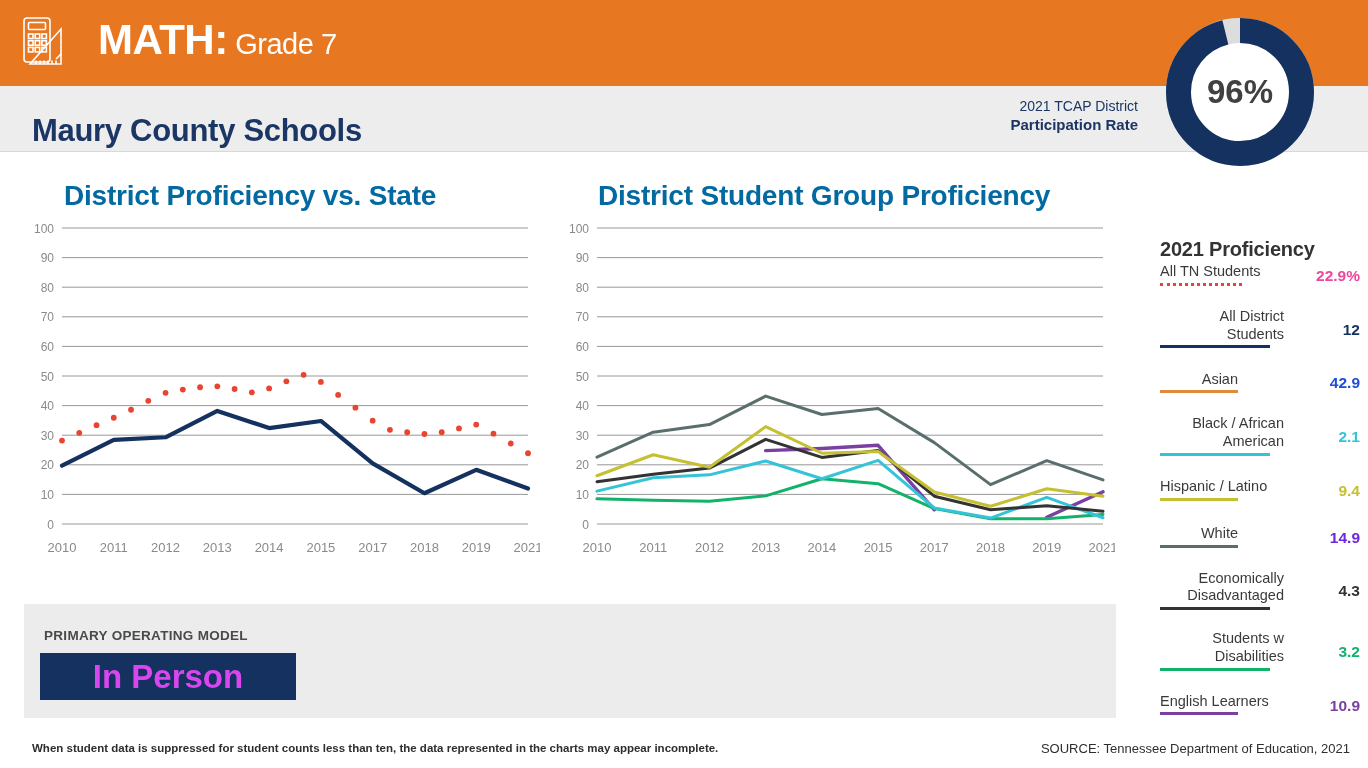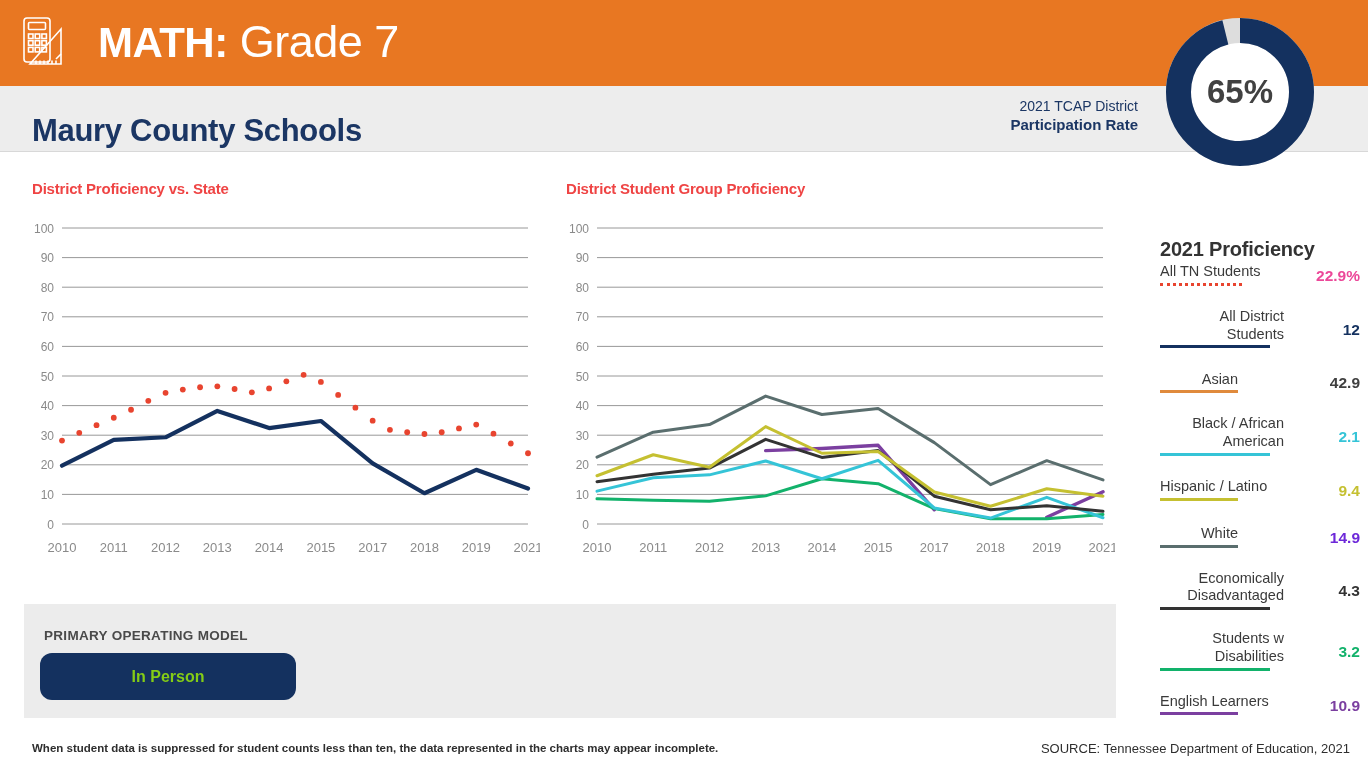--- a/index.html
+++ b/index.html
@@ -17,21 +17,21 @@
     background:#E87722;
   }
   .subject-icon {
     position:absolute; left:14px; top:12px; width:62px; height:62px;
   }
   .title-wrap {
     position:absolute; left:98px; top:16px;
     color:#ffffff; white-space:nowrap;
   }
   .title-strong { font-size:42px; font-weight:bold; letter-spacing:-0.5px; }
-  .title-light  { font-size:45px; font-weight:normal; letter-spacing:-0.5px; }
+  .title-light  { font-size:29px; font-weight:normal; letter-spacing:-0.5px; }
 
   .gray-band {
     position:absolute; left:0; top:86px; width:1368px; height:66px;
     background:#EDEDED;
     border-bottom:1px solid #d8d8d8;
   }
   .district-name {
     position:absolute; left:32px; top:101px;
     font-size:31px; font-weight:bold; color:#1B3664; letter-spacing:-0.3px;margin-top:12px;
   }
@@ -49,21 +49,21 @@
   .donut-pct {
     position:absolute; left:0; top:0; width:160px; height:160px;
     display:flex; align-items:center; justify-content:center;
     font-size:33px; font-weight:bold; color:#414141;
     pointer-events:none;
   }
 
   
   .chart-title {
     position:absolute;
-    font-size:15px; font-weight:bold; color:#ef4444; letter-spacing:-0.2px;
+    font-size:28px; font-weight:bold; color:#0369a1; letter-spacing:-0.2px;margin-left:32px;
   }
   #chart1-title { left:32px; top:180px; }
   #chart2-title { left:566px; top:180px; }
 
   .chart-box { position:absolute; }
   #chart1-box { left:20px; top:212px; width:520px; height:370px; }
   #chart2-box { left:555px; top:212px; width:560px; height:370px; }
 
   .chart-box svg { display:block; }
 
@@ -73,21 +73,21 @@
     background:#ECECEC;
   }
   .op-label {
     position:absolute; left:44px; top:628px;
     font-size:13.5px; font-weight:bold; color:#4a4a4a; letter-spacing:0.3px;
   }
   .op-pill {
     position:absolute; left:40px; top:653px; width:256px; height:47px;
     background:#14315F;
     display:flex; align-items:center; justify-content:center;
-    color:#84cc16; font-size:16px; font-weight:bold;border-radius:12px;
+    color:#d946ef; font-size:33px; font-weight:bold;
   }
 
   
   .legend-panel { position:absolute; left:1160px; top:238px; width:200px; }
   .legend-title {
     font-size:20px; font-weight:bold; color:#333333;
     letter-spacing:-0.2px;
   }
   .legend-row {
     position:relative;
@@ -155,21 +155,21 @@
     <span class="l1">2021 TCAP District</span>
     <span class="l2">Participation Rate</span>
   </div>
 
   <div class="donut-wrap">
     <svg viewBox="0 0 160 160" width="160" height="160">
       <circle cx="80" cy="80" r="73" fill="#ffffff"></circle>
       <circle cx="80" cy="80" r="61.5" fill="none" stroke="#DDDDDD" stroke-width="25"></circle>
       <circle id="donut-arc" cx="80" cy="80" r="61.5" fill="none" stroke="#14315F" stroke-width="25" stroke-dasharray="370.9592605358828 386.41589639154455" transform="rotate(-90 80 80)"></circle>
     </svg>
-    <div class="donut-pct">65%</div>
+    <div class="donut-pct">96%</div>
   </div>
 
   <div class="chart-title" id="chart1-title">District Proficiency vs. State</div>
   <div class="chart-box" id="chart1-box">
     <svg id="chart1-svg" viewBox="0 0 520 370" width="520" height="370">
         <line x1="42" y1="312" x2="508" y2="312" stroke="#8c8c8c" stroke-width="0.9"></line>
         <text x="34" y="316.5" text-anchor="end" font-size="12" fill="#8a8a8a" font-family="&quot;Liberation Sans&quot;, sans-serif">0</text>
         <line x1="42" y1="282.4" x2="508" y2="282.4" stroke="#8c8c8c" stroke-width="0.9"></line>
         <text x="34" y="286.9" text-anchor="end" font-size="12" fill="#8a8a8a" font-family="&quot;Liberation Sans&quot;, sans-serif">10</text>
         <line x1="42" y1="252.8" x2="508" y2="252.8" stroke="#8c8c8c" stroke-width="0.9"></line>
@@ -287,21 +287,21 @@
         <div class="legend-row">
           <div class="legend-name">All TN Students<span class="uline dotted" style="border-top-color: rgb(232, 68, 47);"></span></div>
           <div class="legend-val" style="color: #ec4899;">22.9%</div>
         </div>
         <div class="legend-row">
           <div class="legend-name w-wide">All District Students<span class="uline" style="background: rgb(20, 49, 95);"></span></div>
           <div class="legend-val" style="color: rgb(20, 49, 95);">12</div>
         </div>
         <div class="legend-row">
           <div class="legend-name">Asian<span class="uline" style="background: rgb(224, 138, 60);"></span></div>
-          <div class="legend-val" style="color: #404040;">42.9</div>
+          <div class="legend-val" style="color: #1d4ed8;">42.9</div>
         </div>
         <div class="legend-row">
           <div class="legend-name w-wide">Black / African American<span class="uline" style="background: rgb(53, 196, 215);"></span></div>
           <div class="legend-val" style="color: rgb(53, 196, 215);">2.1</div>
         </div>
         <div class="legend-row">
           <div class="legend-name">Hispanic / Latino<span class="uline" style="background: rgb(197, 192, 49);"></span></div>
           <div class="legend-val" style="color: rgb(197, 192, 49);">9.4</div>
         </div>
         <div class="legend-row">

